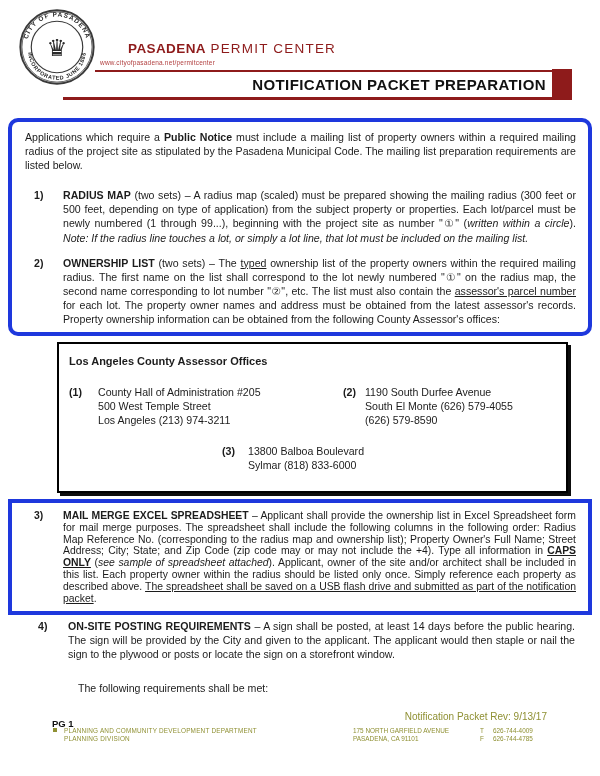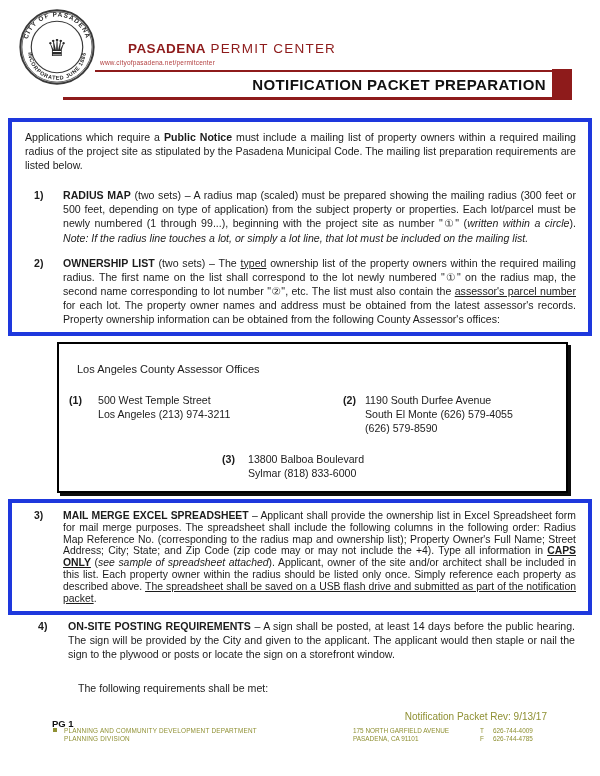--- a/index.html
+++ b/index.html
@@ -15,36 +15,36 @@
   .brand-url{font-size:6.5px;color:#b24040;margin-top:2px;letter-spacing:.2px;}
   .rule-top{position:absolute;left:95px;top:70px;width:477px;height:2px;background:#8e1b1b;}
   .page-title{
     position:absolute;top:76px;right:54px;margin:0;
     font-size:15px;font-weight:bold;letter-spacing:.4px;color:#111;
   }
   .title-bar-block{position:absolute;left:552px;top:69px;width:20px;height:31px;background:#8e1b1b;}
   .rule-bottom{position:absolute;left:63px;top:97px;width:490px;height:3px;background:#8e1b1b;}
   
   .bluebox{position:absolute;left:8px;width:584px;border:4px solid #1e38dd;box-sizing:border-box;background:#fff;}
-  .bluebox1{top:118px;height:218px;padding:8px 12px 0 13px;}
+  .bluebox1{top:118px;height:218px;padding:8px 12px 0 13px;border-radius:10px;}
   .bluebox2{top:499px;height:116px;padding:7px 12px 0 13px;}
   .para{margin:0;font-size:10.6px;line-height:14.1px;text-align:justify;}
   .bitem{display:flex;margin-top:16px;}
   .bitem2{margin-top:11px;}
   .bnum{flex:none;width:38px;padding-left:9px;box-sizing:border-box;font-weight:bold;font-size:10.6px;line-height:14.1px;}
   .btext{flex:1;margin:0;font-size:10.6px;line-height:14.1px;text-align:justify;}
   .tight .bnum{line-height:11.8px;font-size:10.4px;}
   .tight .btext{line-height:11.8px;font-size:10.4px;}
   
   .assessor{
     position:absolute;left:57px;top:342px;width:511px;height:151px;
     border:2px solid #000;box-shadow:3px 3px 0 #0d0d0d;box-sizing:border-box;
     padding:11px 10px 0 10px;background:#fff;
   }
-  .assessor-title{margin:8px;font-size:11px;font-weight:normal;}
+  .assessor-title{margin:0;font-size:11px;font-weight:bold;}
   .office-row{display:flex;margin-top:18px;}
   .office{display:flex;font-size:10.6px;line-height:14px;}
   .office-1{margin-left:0;width:274px;}
   .onum{flex:none;font-weight:bold;width:29px;}
   .office-2 .onum{width:22px;}
   .office3-row{margin-top:17px;padding-left:153px;}
   .office-3 .onum{width:26px;}
   
   .item4{position:absolute;left:25px;top:619px;width:550px;display:flex;}
   .item4 .bnum{width:43px;padding-left:13px;}
@@ -106,20 +106,21 @@
       <p class="btext"><b>OWNERSHIP LIST</b><span> (two sets) – The </span><u>typed</u><span> ownership list of the property owners within the required mailing radius.  The first name on the list shall correspond to the lot newly numbered "①" on the radius map, the second name corresponding to lot number "②", etc.  The list must also contain the </span><u>assessor's parcel number</u><span> for each lot.  The property owner names and address must be obtained from the latest assessor's records.  Property ownership information can be obtained from the following County Assessor's offices:</span></p>
     </div>
   </div>
 
   <div class="assessor">
     <p class="assessor-title">Los Angeles County Assessor Offices</p>
     <div class="office-row">
       <div class="office office-1">
         <div class="onum">(1)</div>
         <div>
+          <div>County Hall of Administration #205</div>
           <div>500 West Temple Street</div>
           <div>Los Angeles (213) 974-3211</div>
         </div>
       </div>
       <div class="office office-2">
         <div class="onum">(2)</div>
         <div>
           <div>1190 South Durfee Avenue</div>
           <div>South El Monte (626) 579-4055</div>
           <div>(626) 579-8590</div>

